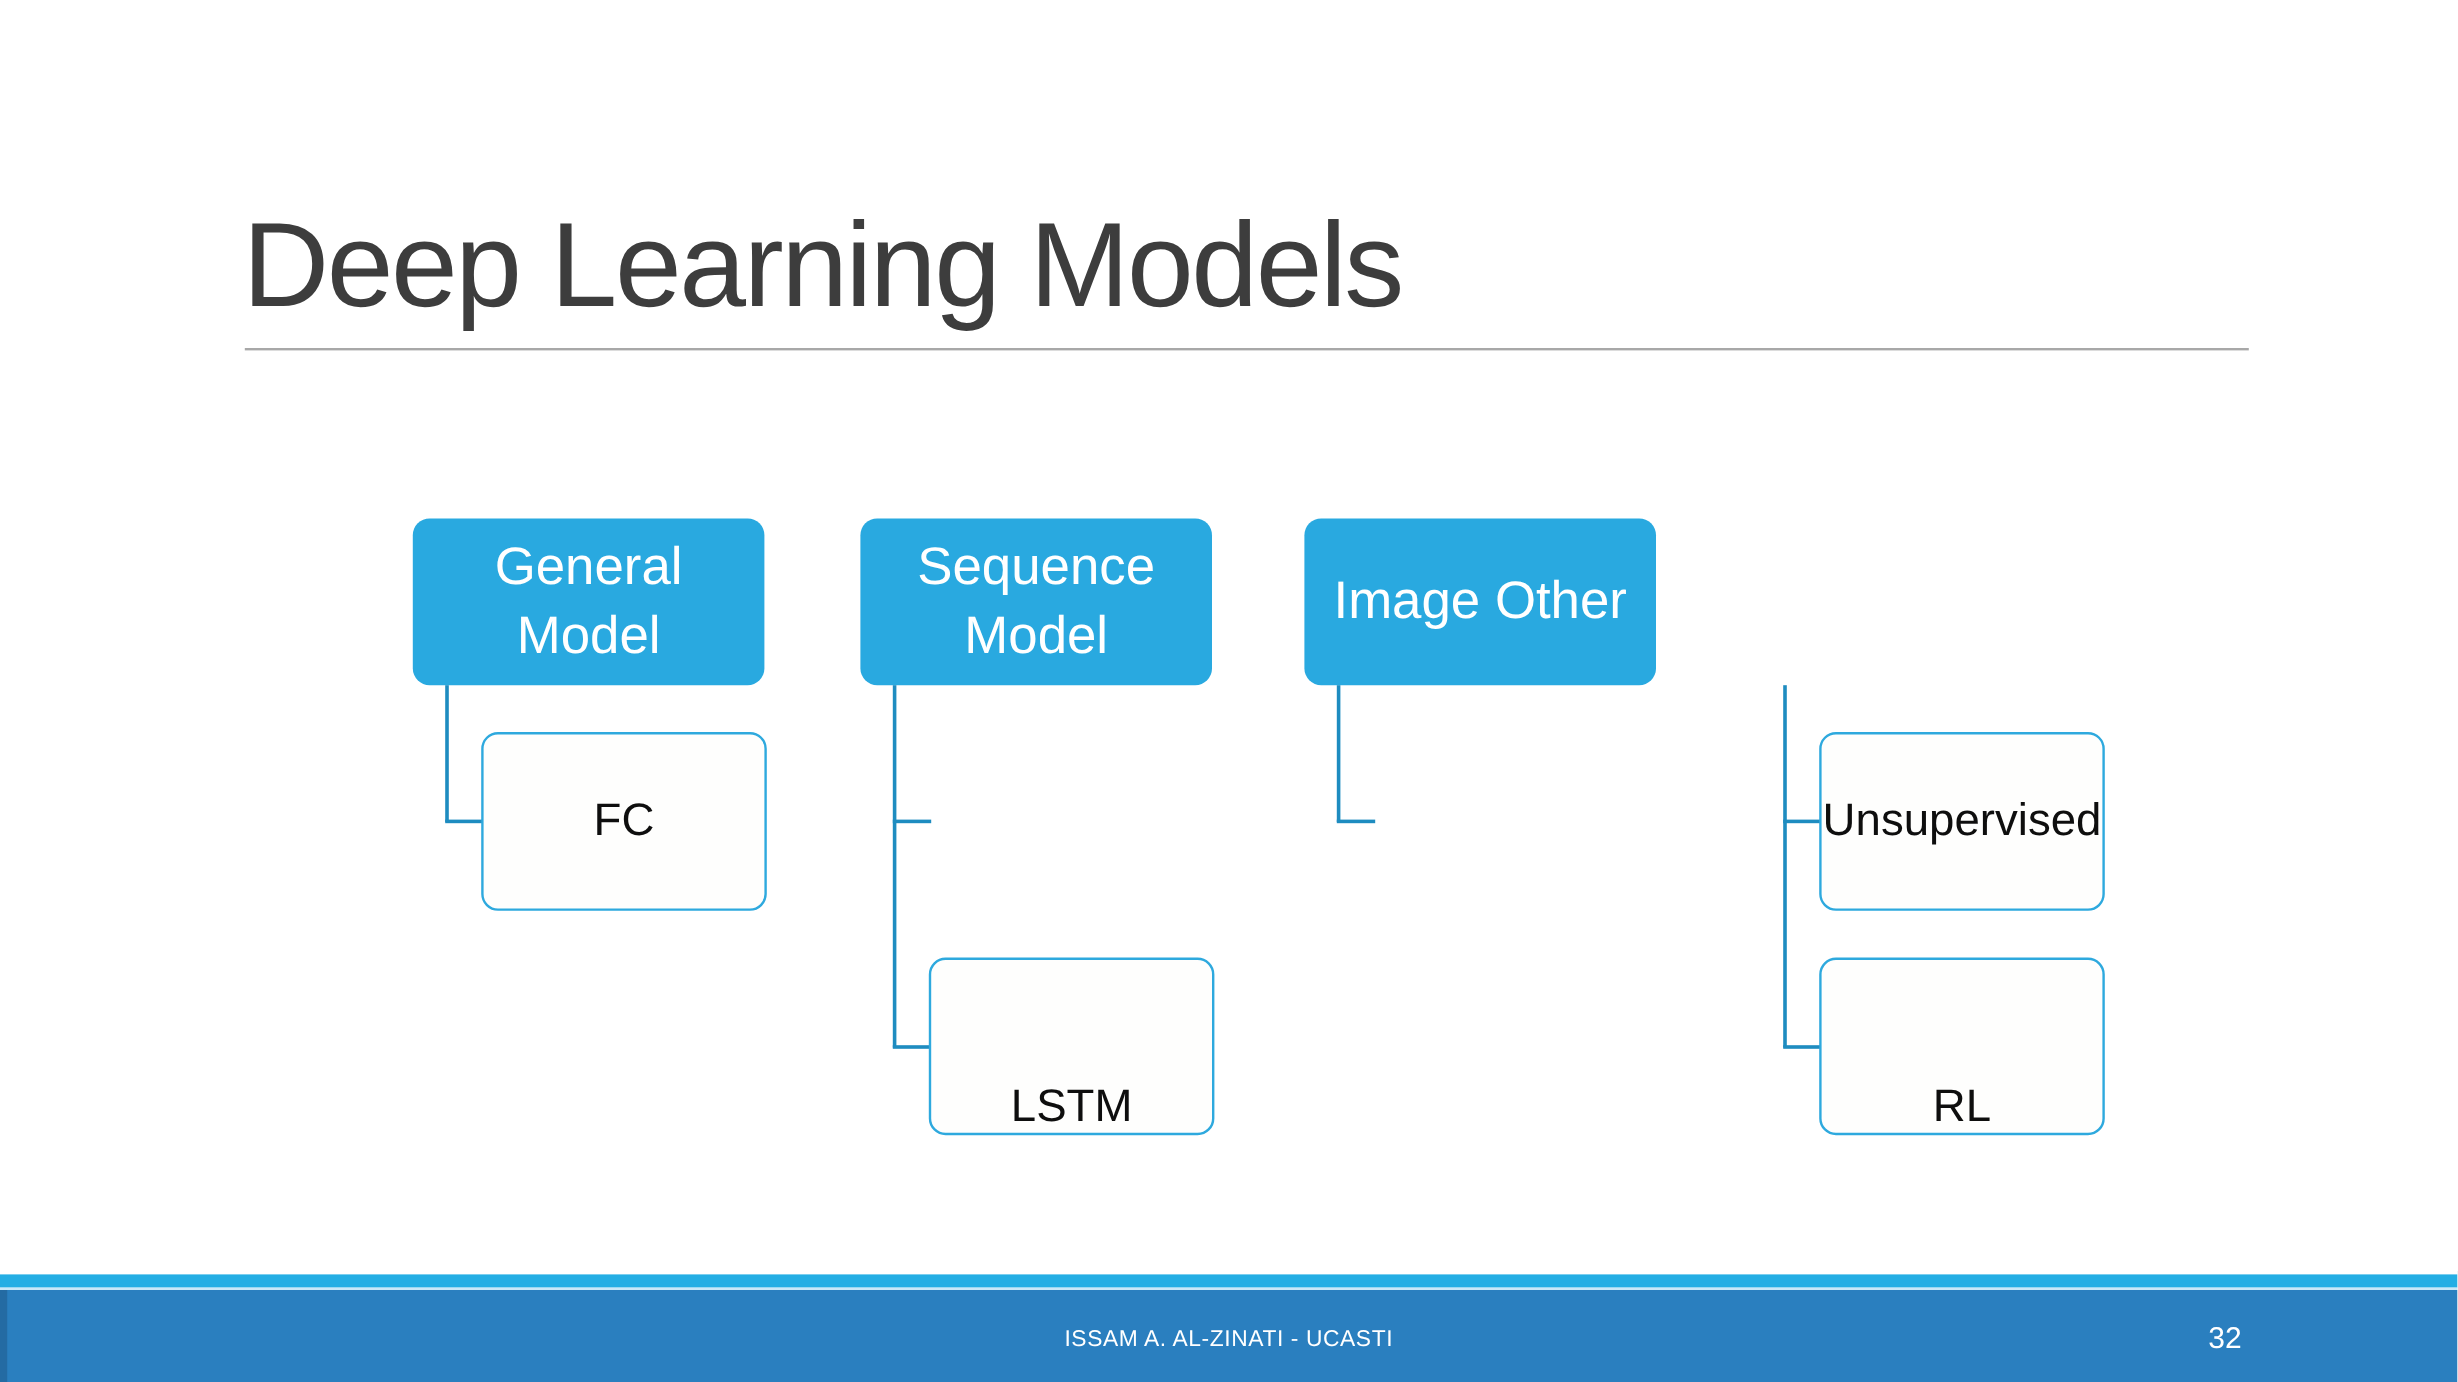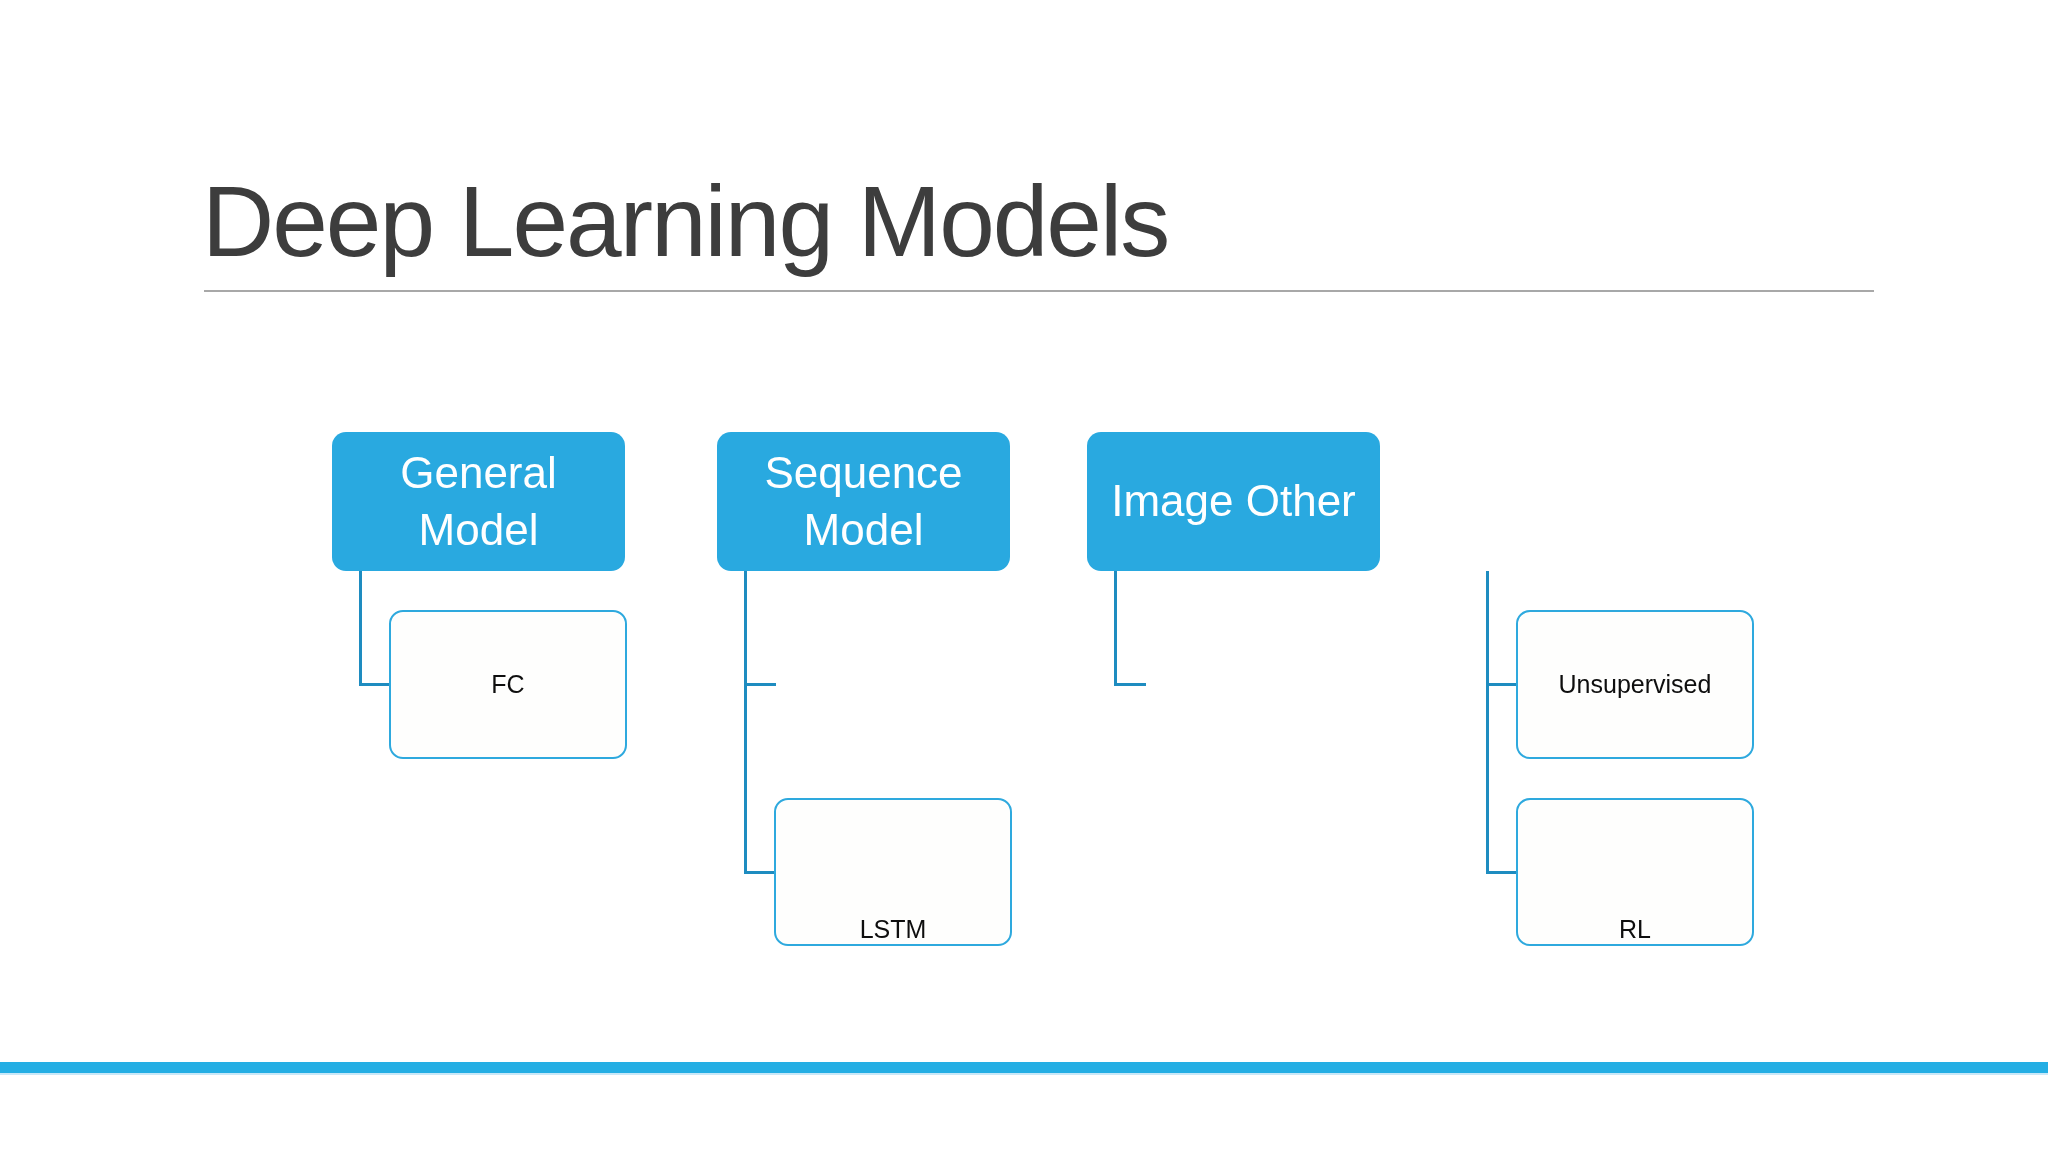--- a/index.html
+++ b/index.html
@@ -41,21 +41,21 @@
     background:var(--divider);
   }
   .diagram{
     position:absolute;left:0;top:0;width:2048px;height:1152px;
   }
   .column{
     position:absolute;
     top:432px;
     width:300px;height:520px;
   }
-  .col-0{left:332px;}
+  .col-0{left:344px;}
   .col-1{left:717px;}
   .col-2{left:1087px;}
   .col-3{left:1459px;}
   .parent-box{
     position:absolute;
     left:0;top:0;
     width:293px;height:139px;
     background:var(--accent);
     border-radius:14px;
     display:flex;align-items:center;justify-content:center;
@@ -68,21 +68,21 @@
   .child-box{
     position:absolute;
     left:57px;
     width:238px;height:149px;
     background:#FEFEFD;
     border:2.5px solid var(--node-border);
     border-radius:14px;
     display:flex;align-items:center;justify-content:center;
     text-align:center;
     color:var(--node-text);
-    font-size:25px;
+    font-size:38px;
   }
   .child-0{top:178px;}
   .child-1{top:366px;height:148px;align-items:flex-end;}
   .vline{
     position:absolute;
     left:27px;top:139px;
     width:2.5px;
     background:var(--connector);
   }
   .vline-short{height:114px;}
@@ -184,14 +184,19 @@
       </div>
       <div class="child-box child-0">
         <span>Unsupervised</span>
       </div>
     </div>
 
   </div>
 
   <div class="footer-strip"></div>
   <div class="footer-strip-line"></div>
+  <div class="footer-band">
+    <div class="footer-edge"></div>
+    <span class="footer-text">ISSAM A. AL-ZINATI - UCASTI</span>
+    <span class="page-number">32</span>
+  </div>
 
 </div>
 
 </body></html>

